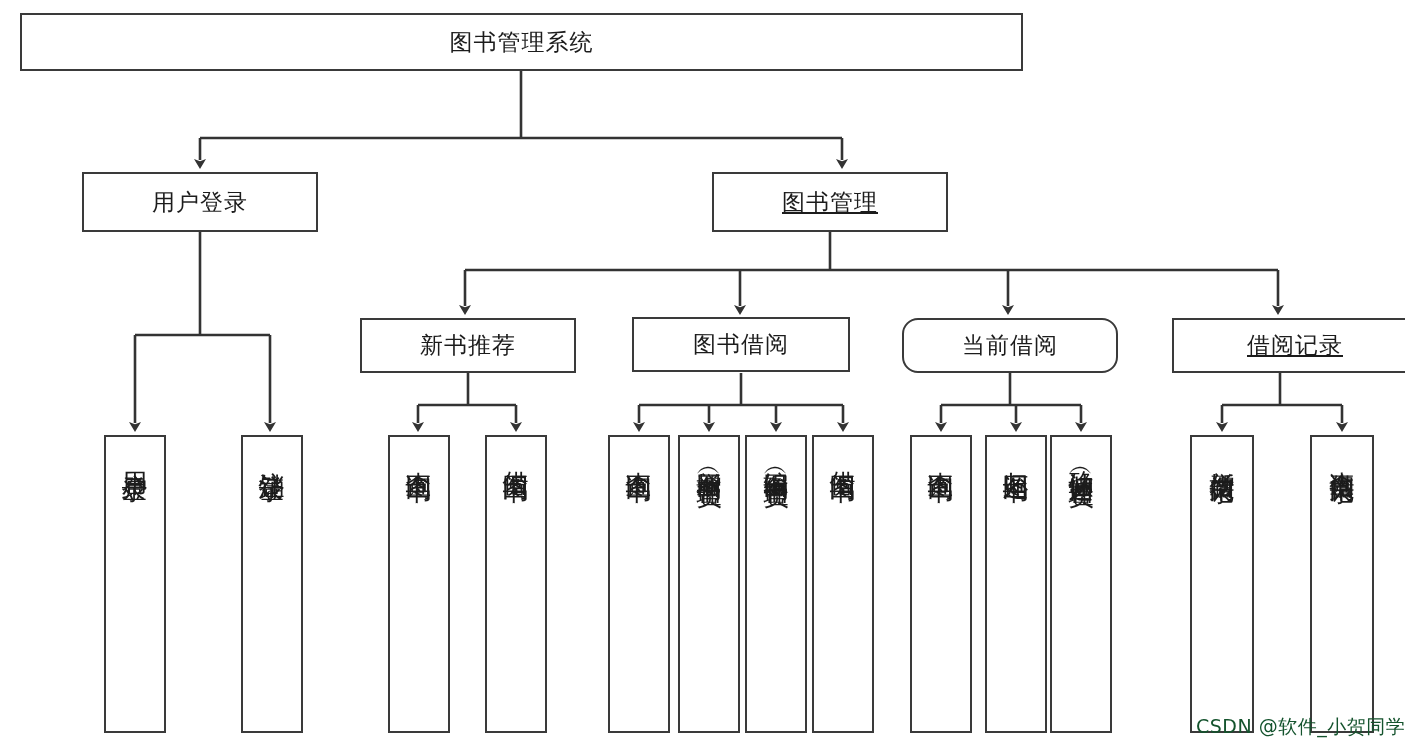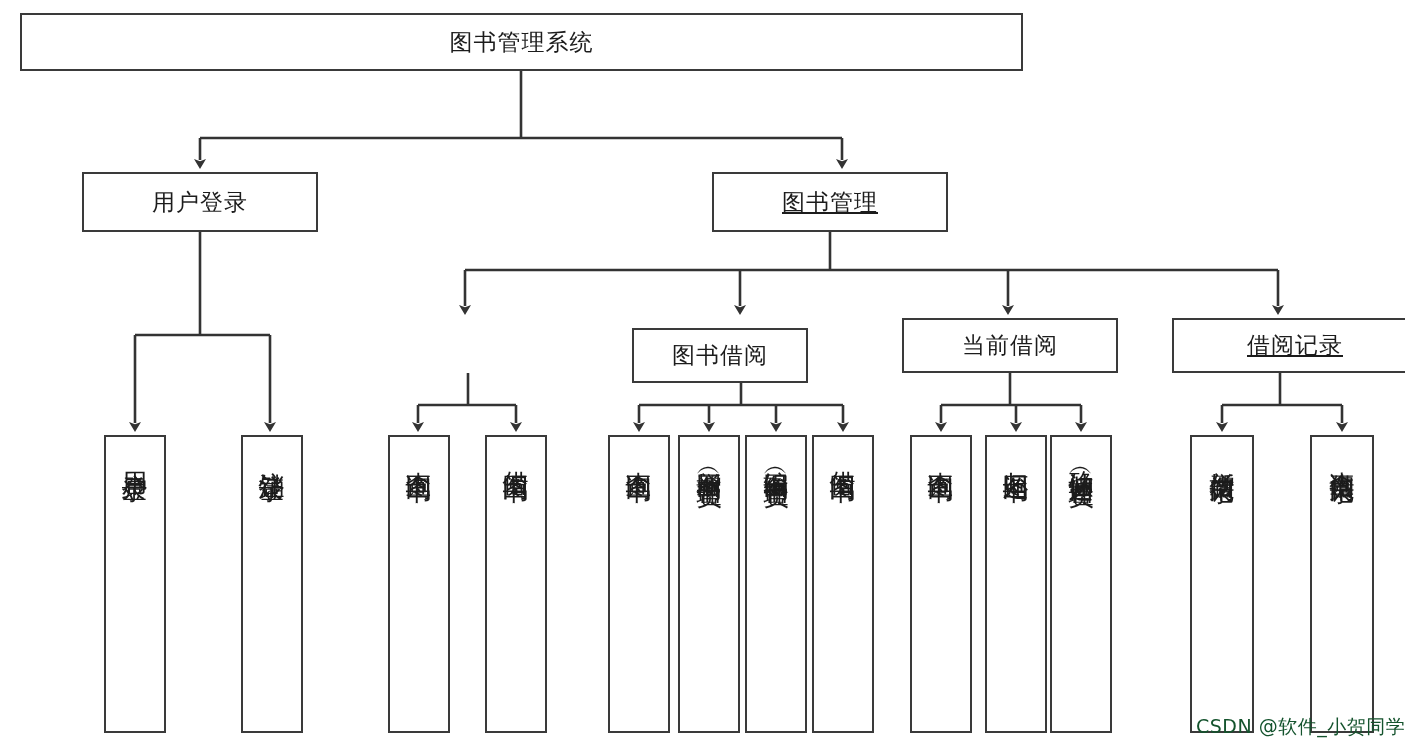--- a/index.html
+++ b/index.html
@@ -45,22 +45,22 @@
 
   
   #n-root{left:20px;top:13px;width:1003px;height:58px;}
 
   
   #n-login{left:82px;top:172px;width:236px;height:60px;}
   #n-bookmgr{left:712px;top:172px;width:236px;height:60px;text-decoration:underline;}
 
   
   #n-newbook{left:360px;top:318px;width:216px;height:55px;}
-  #n-borrow{left:632px;top:328px;width:176px;height:55px;}
-  #n-current{left:902px;top:318px;width:216px;height:55px;}
+  #n-borrow{left:632px;top:317px;width:218px;height:55px;}
+  #n-current{left:902px;top:318px;width:216px;height:55px;border-radius:16px;}
   #n-record{left:1172px;top:318px;width:246px;height:55px;text-decoration:underline;}
 
   
   .leaf{top:435px;height:298px;width:62px;}
   #l-login-1{left:104px;}
   #l-login-2{left:241px;}
   #l-new-1{left:388px;}
   #l-new-2{left:485px;}
   #l-bor-1{left:608px;}
   #l-bor-2{left:678px;}
@@ -137,20 +137,21 @@
       <path d="M1222,405 L1222,423" marker-end="url(#arrow)"></path>
       <path d="M1342,405 L1342,423" marker-end="url(#arrow)"></path>
     </g>
   </svg>
 
   <div class="node h-text" id="n-root">图书管理系统</div>
 
   <div class="node h-text" id="n-login">用户登录</div>
   <div class="node h-text" id="n-bookmgr">图书管理</div>
 
+  <div class="node h-text" id="n-newbook">新书推荐</div>
   <div class="node h-text" id="n-borrow">图书借阅</div>
   <div class="node h-text" id="n-current">当前借阅</div>
   <div class="node h-text" id="n-record">借阅记录</div>
 
   <div class="node v-text leaf" id="l-login-1">
     <span class="vlabel">用户登录</span>
   </div>
   <div class="node v-text leaf" id="l-login-2">
     <span class="vlabel">注销登录</span>
   </div>

